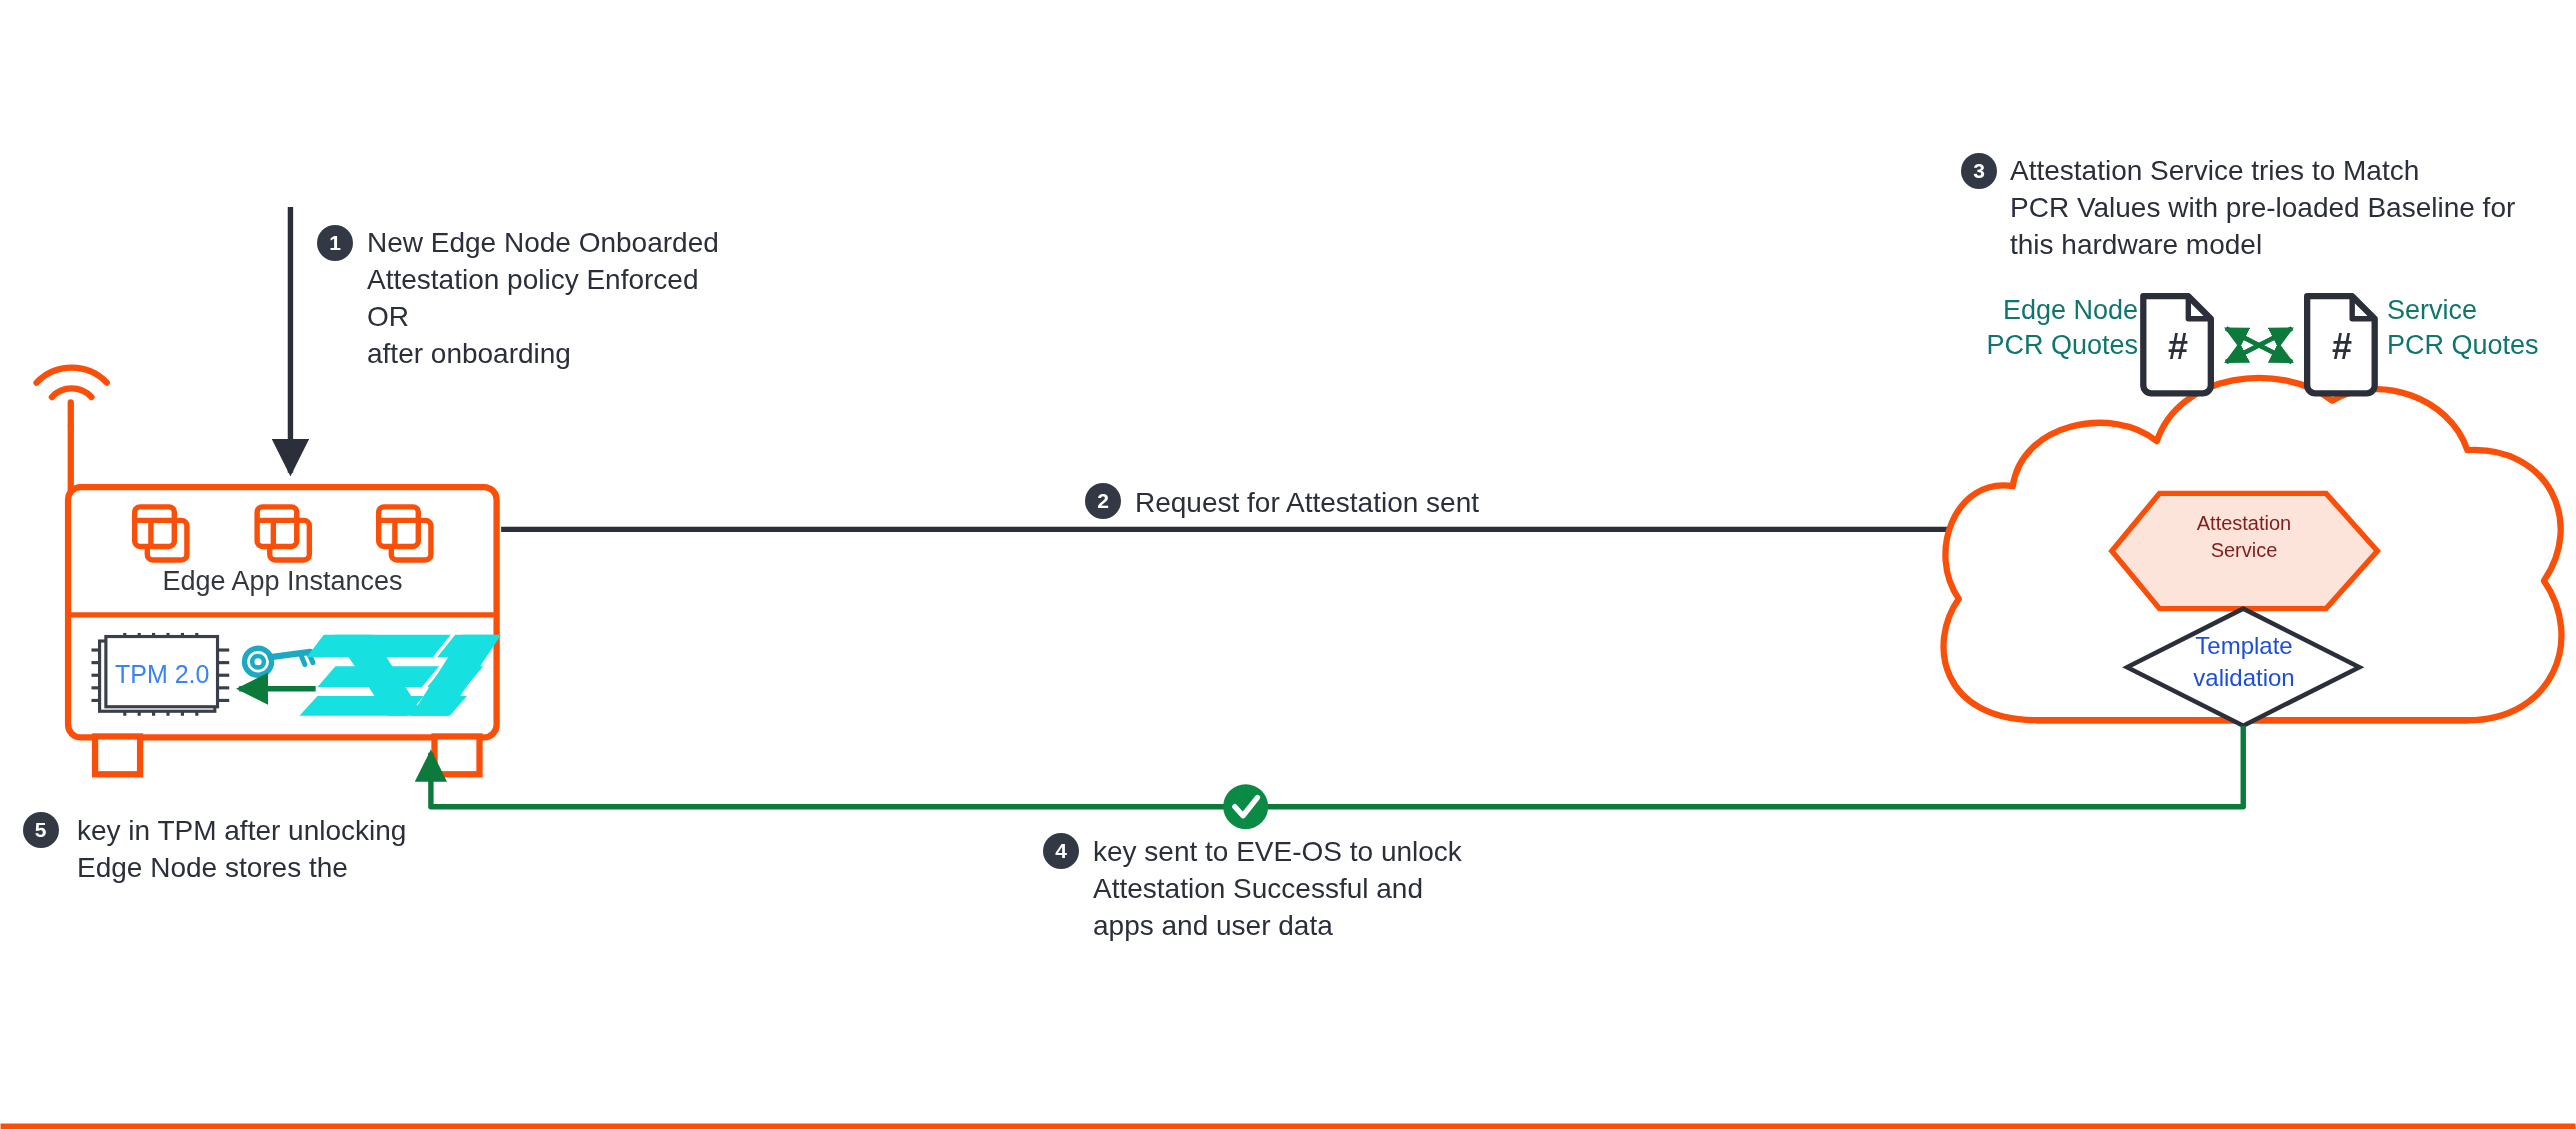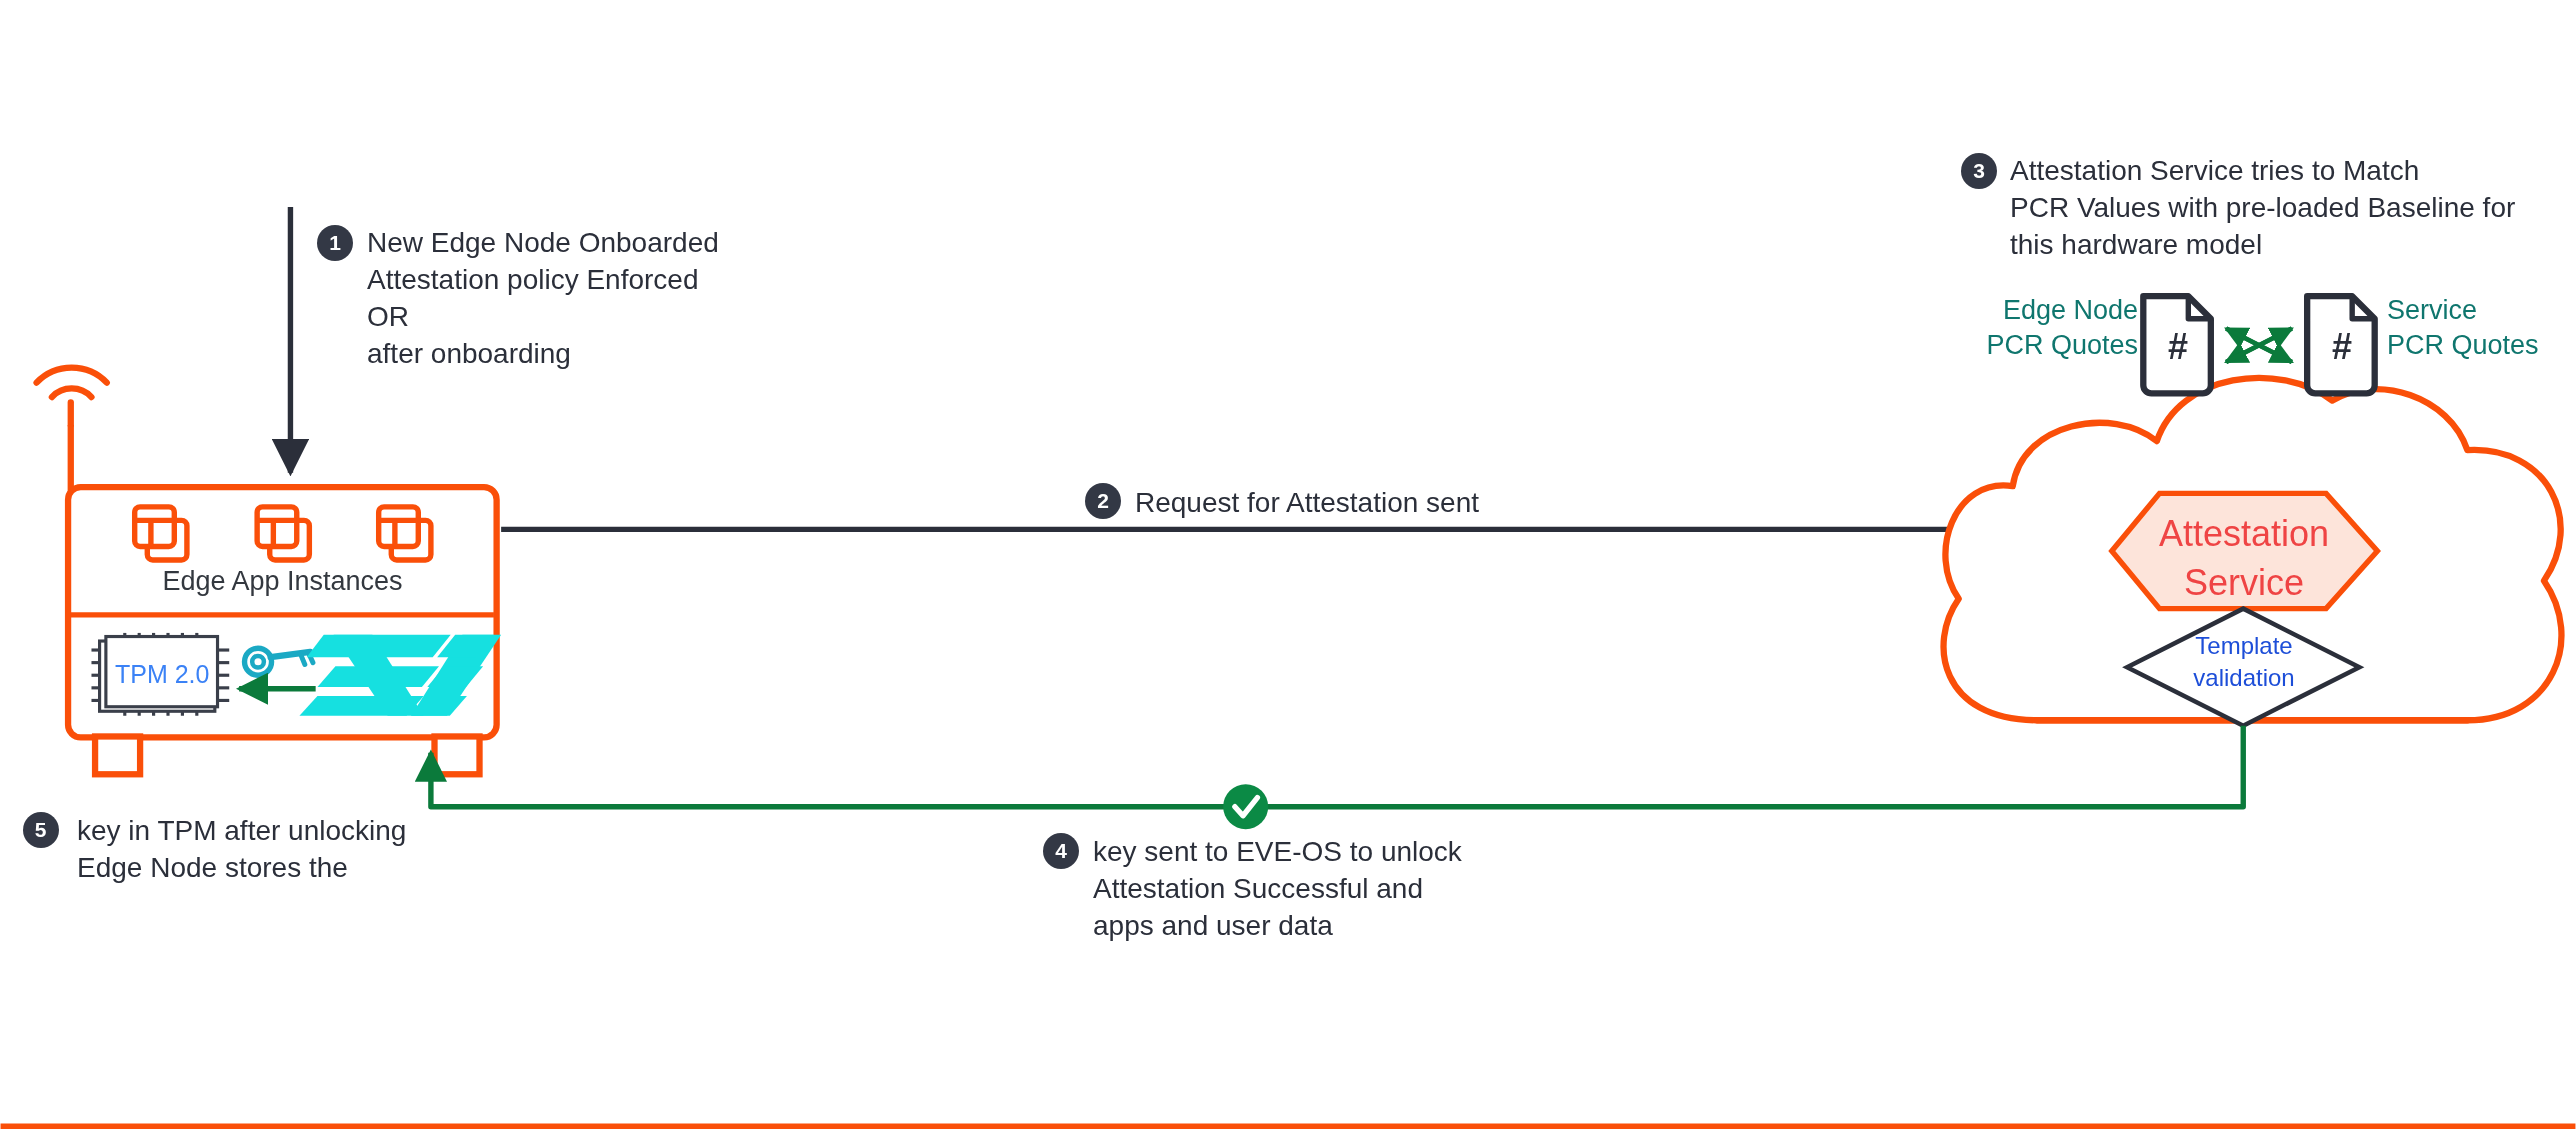--- a/index.html
+++ b/index.html
@@ -41,22 +41,22 @@
   }
   .step-text div { line-height: 1.32; }
   .node-label {
     position: absolute;
     font-size: 27px;
     color: #33383f;
     text-align: center;
   }
   .hex-label {
     position: absolute;
-    font-size: 36px;
-    color: #ef4444;
+    font-size: 20px;
+    color: #7f1d1d;
     text-align: center;
     line-height: 1.35;
     width: 270px;
   }
   .diamond-label {
     position: absolute;
     font-size: 24px;
     color: #1d4ed8;
     text-align: center;
     line-height: 1.35;

